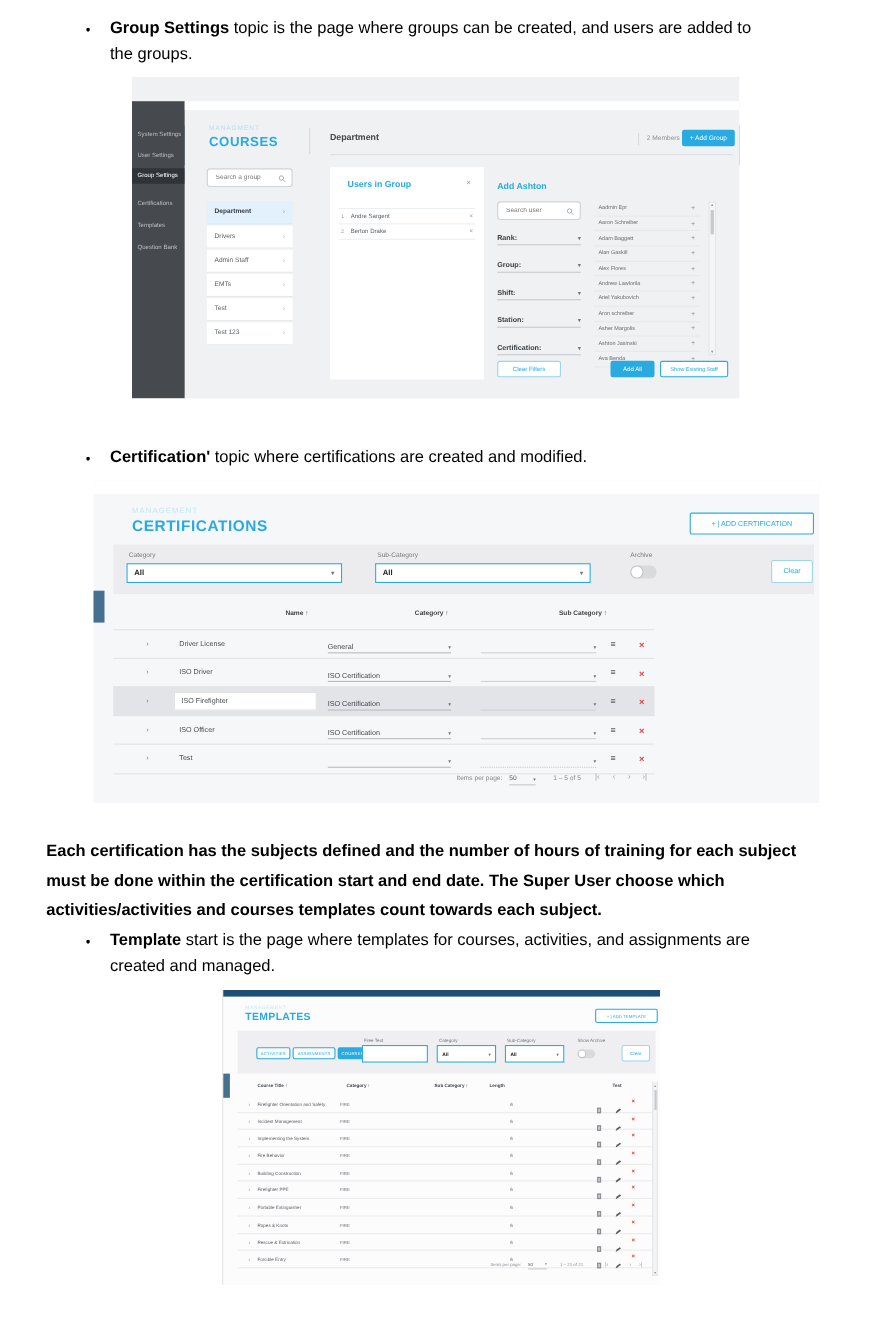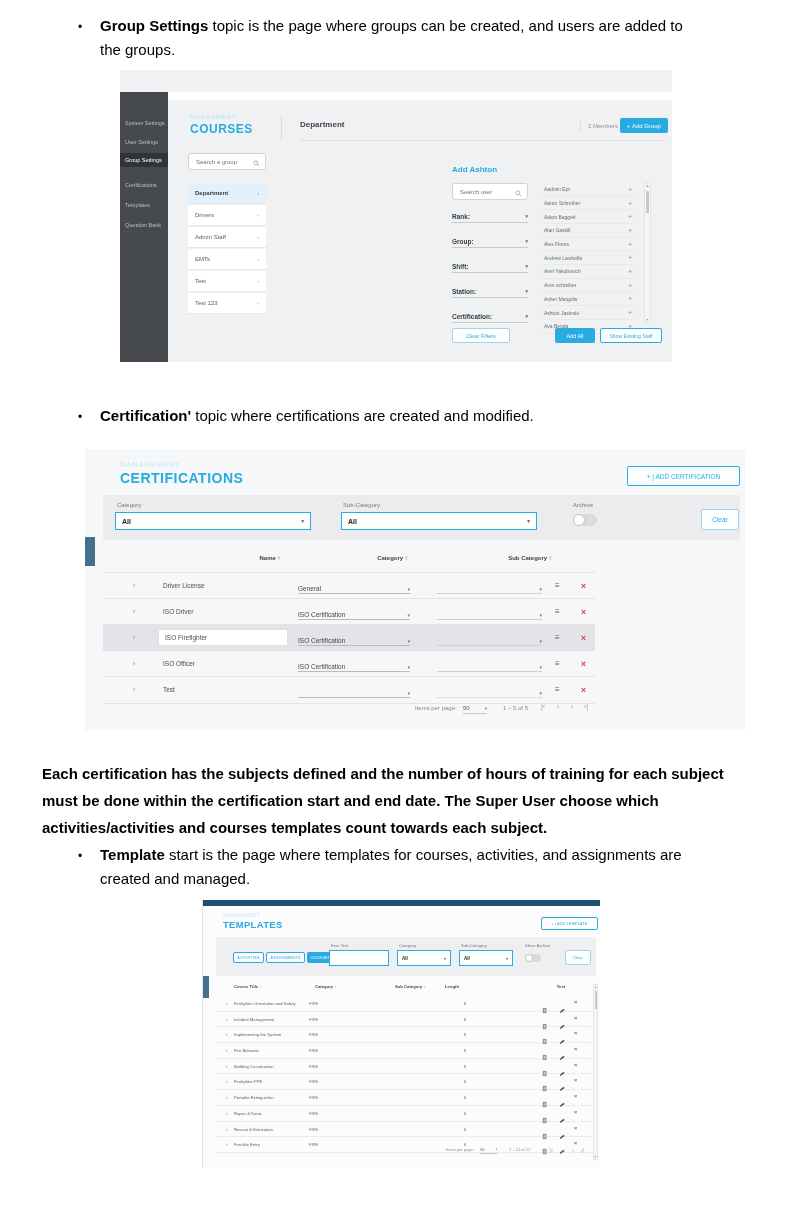--- a/index.html
+++ b/index.html
@@ -164,20 +164,35 @@
           </div>
         <div class="grouprow" style="top:179px;">
             <span>Test</span>
             <span class="chev">›</span>
           </div>
         <div class="grouprow" style="top:201px;">
             <span>Test 123</span>
             <span class="chev">›</span>
           </div>
 
+        <div class="abs" style="left:132px;top:60px;width:140px;height:193px;background:#fff;">
+          <div class="abs" style="left:16px;top:11px;font-size:8px;font-weight:700;color:#29abe2;">Users in Group</div>
+          <div class="abs" style="right:12px;top:11px;font-size:7px;color:#8f9498;">×</div>
+          <div class="abs" style="left:8px;top:37px;width:124px;height:1px;background:#eceff1;"></div>
+          <div class="abs flexc" style="left:8px;top:38px;width:124px;height:13px;border-bottom:1px solid #eceff1;">
+            <span style="font-size:5px;color:#9aa0a5;margin-left:2px;">1</span>
+            <span style="font-size:5.5px;color:#5a5f64;margin-left:6px;flex:1;">Andre Sargent</span>
+            <span style="font-size:6px;color:#9aa0a5;margin-right:2px;">×</span>
+          </div>
+          <div class="abs flexc" style="left:8px;top:52px;width:124px;height:13px;border-bottom:1px solid #eceff1;">
+            <span style="font-size:5px;color:#9aa0a5;margin-left:2px;">2</span>
+            <span style="font-size:5.5px;color:#5a5f64;margin-left:6px;flex:1;">Berton Drake</span>
+            <span style="font-size:6px;color:#9aa0a5;margin-right:2px;">×</span>
+          </div>
+        </div>
 
         <div class="abs" style="left:284px;top:73px;font-size:8px;font-weight:700;color:#29abe2;">Add Ashton</div>
         <div class="searchbox" style="left:284px;top:91px;width:76px;height:17px;">
           <input placeholder="Search user" style="">
           <span><svg width="7" height="7" viewBox="0 0 10 10" fill="none" stroke="#9aa0a5" stroke-width="1.1">
                 <circle cx="4" cy="4" r="2.8"></circle>
                 <path d="M6.2 6.2L9 9"></path>
               </svg></span>
         </div>
         <div class="filter" style="top:118px;">

